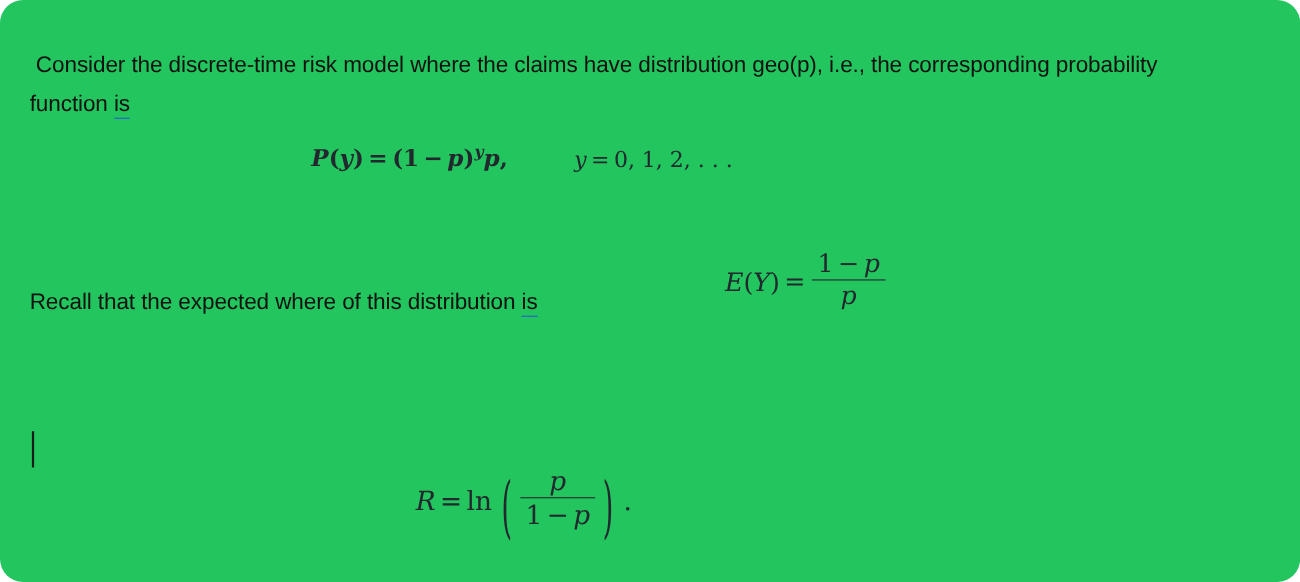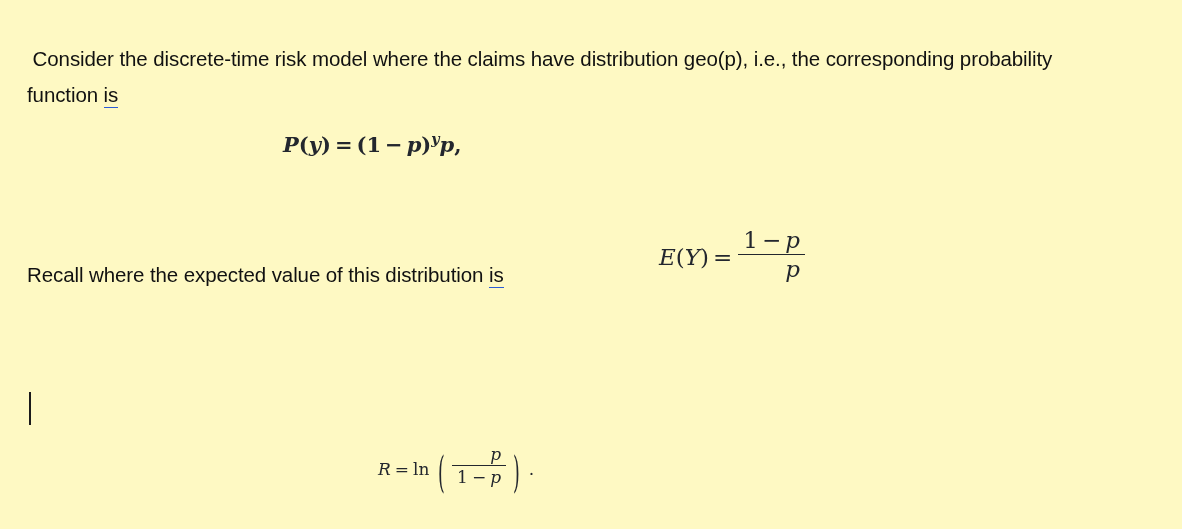--- a/index.html
+++ b/index.html
@@ -13,21 +13,22 @@
     position: relative;
     overflow: hidden;
     font-family: "Liberation Sans", sans-serif;
     color: #111111;
     -webkit-font-smoothing: antialiased;
   }
 
   .page {
     position: absolute;
     inset: 0;
-    background: #fef9c3;
+    background: #22c55e;
+    border-radius: 21px;
   }
 
   
   .prose {
     position: absolute;
     font-family: "Liberation Sans", sans-serif;
     font-size: 20.5px;
     line-height: 36px;
     color: #111111;
     letter-spacing: -0.1px;
@@ -58,21 +59,21 @@
   }
   .math .up    { font-style: normal; }
   .math .num   { font-style: normal; }
   .math .op    { font-style: normal; padding: 0 4px; }
   .math .comma { font-style: normal; }
 
   
   .frac {
     display: inline-block;
     vertical-align: -0.52em;
-    text-align: right;
+    text-align: center;
     margin: 0 2px;
   }
   .frac > .f-num {
     display: block;
     padding: 0 5px 1px 5px;
     border-bottom: 1.1px solid #23272e;
     line-height: 1.14;
   }
   .frac > .f-den {
     display: block;
@@ -87,43 +88,44 @@
     transform: scaleY(2.55) scaleX(1.02);
     transform-origin: center;
     margin: 0 5px;
     vertical-align: -0.22em;
     font-family: "DejaVu Serif", "Liberation Serif", serif;
   }
 
   #eq-pmf     { left: 283px; top: 131px; font-size: 21px; font-weight: bold; }
   #eq-pmf-dom { left: 522px; top: 133px; font-size: 20px; }
   #eq-ey      { left: 659px; top: 227px; font-size: 23px; }
-  #eq-R       { left: 378px; top: 445px; font-size: 17px; }
+  #eq-R       { left: 378px; top: 424px; font-size: 24px; }
 
   
   #caret {
     position: absolute;
     left: 29px;
     top: 392px;
     width: 2px;
     height: 33px;
     background: #1b1b1b;
   }
 </style>
 </head>
 <body>
 
 <div class="page">
 
   <p class="prose" id="para-1"><span class="lead-space"> </span><span>Consider the discrete-time risk model where the claims have distribution geo(p), i.e., the corresponding probability function </span><span class="gram">is</span></p>
 
   <div class="math" id="eq-pmf"><span>P</span><span class="up">(</span><span>y</span><span class="up">)</span><span class="op">=</span><span class="up">(</span><span class="num">1</span><span class="op">−</span><span>p</span><span class="up">)</span><sup style="font-size:0.68em">y</sup><span>p</span><span class="comma">,</span></div>
 
+  <div class="math" id="eq-pmf-dom"><span>y</span><span class="op">=</span><span class="num">0, 1, 2, . . .</span></div>
 
-  <p class="prose" id="para-2"><span>Recall where the expected value of this distribution </span><span class="gram">is</span></p>
+  <p class="prose" id="para-2"><span>Recall that the expected where of this distribution </span><span class="gram">is</span></p>
 
   <div class="math" id="eq-ey"><span>E</span><span class="up">(</span><span>Y</span><span class="up">)</span><span class="op">=</span><span class="frac"><span class="f-num"><span class="num">1</span><span class="op">−</span><span>p</span></span><span class="f-den">p</span></span></div>
 
 
   <div id="caret"></div>
 
   <div class="math" id="eq-R"><span>R</span><span class="op">=</span><span class="up" style="padding-right:4px">ln</span><span class="bigparen">(</span><span class="frac"><span class="f-num">p</span><span class="f-den"><span class="num">1</span><span class="op">−</span><span>p</span></span></span><span class="bigparen">)</span><span class="up" style="padding-left:4px">.</span></div>
 
 </div>
 

